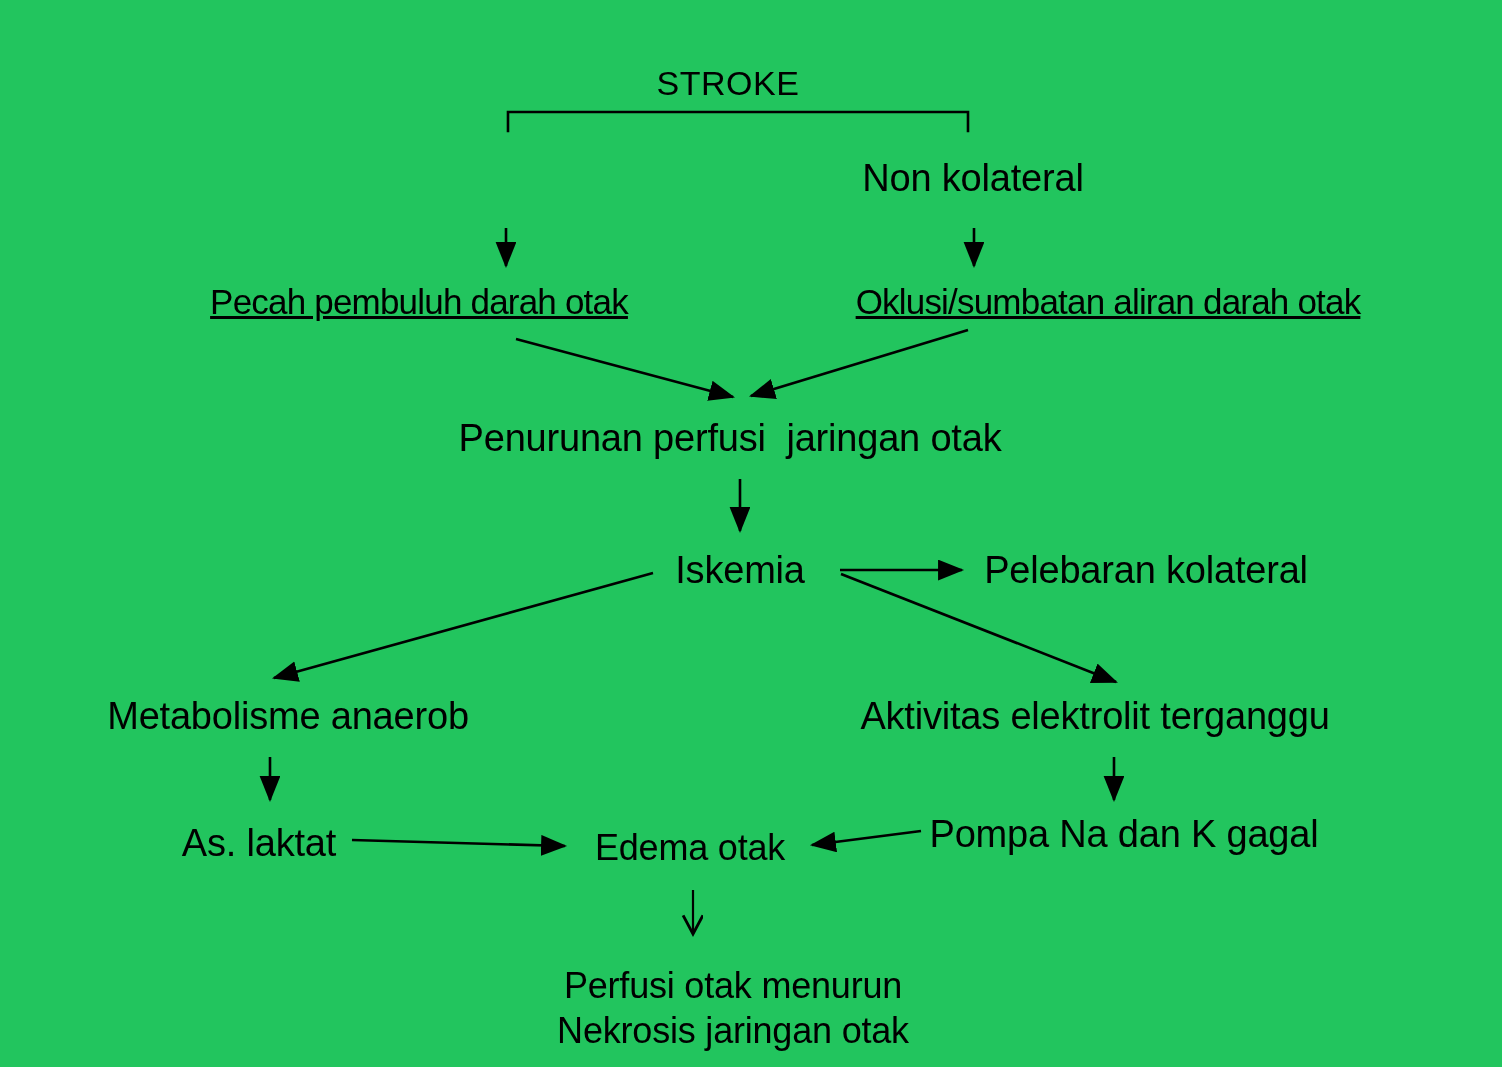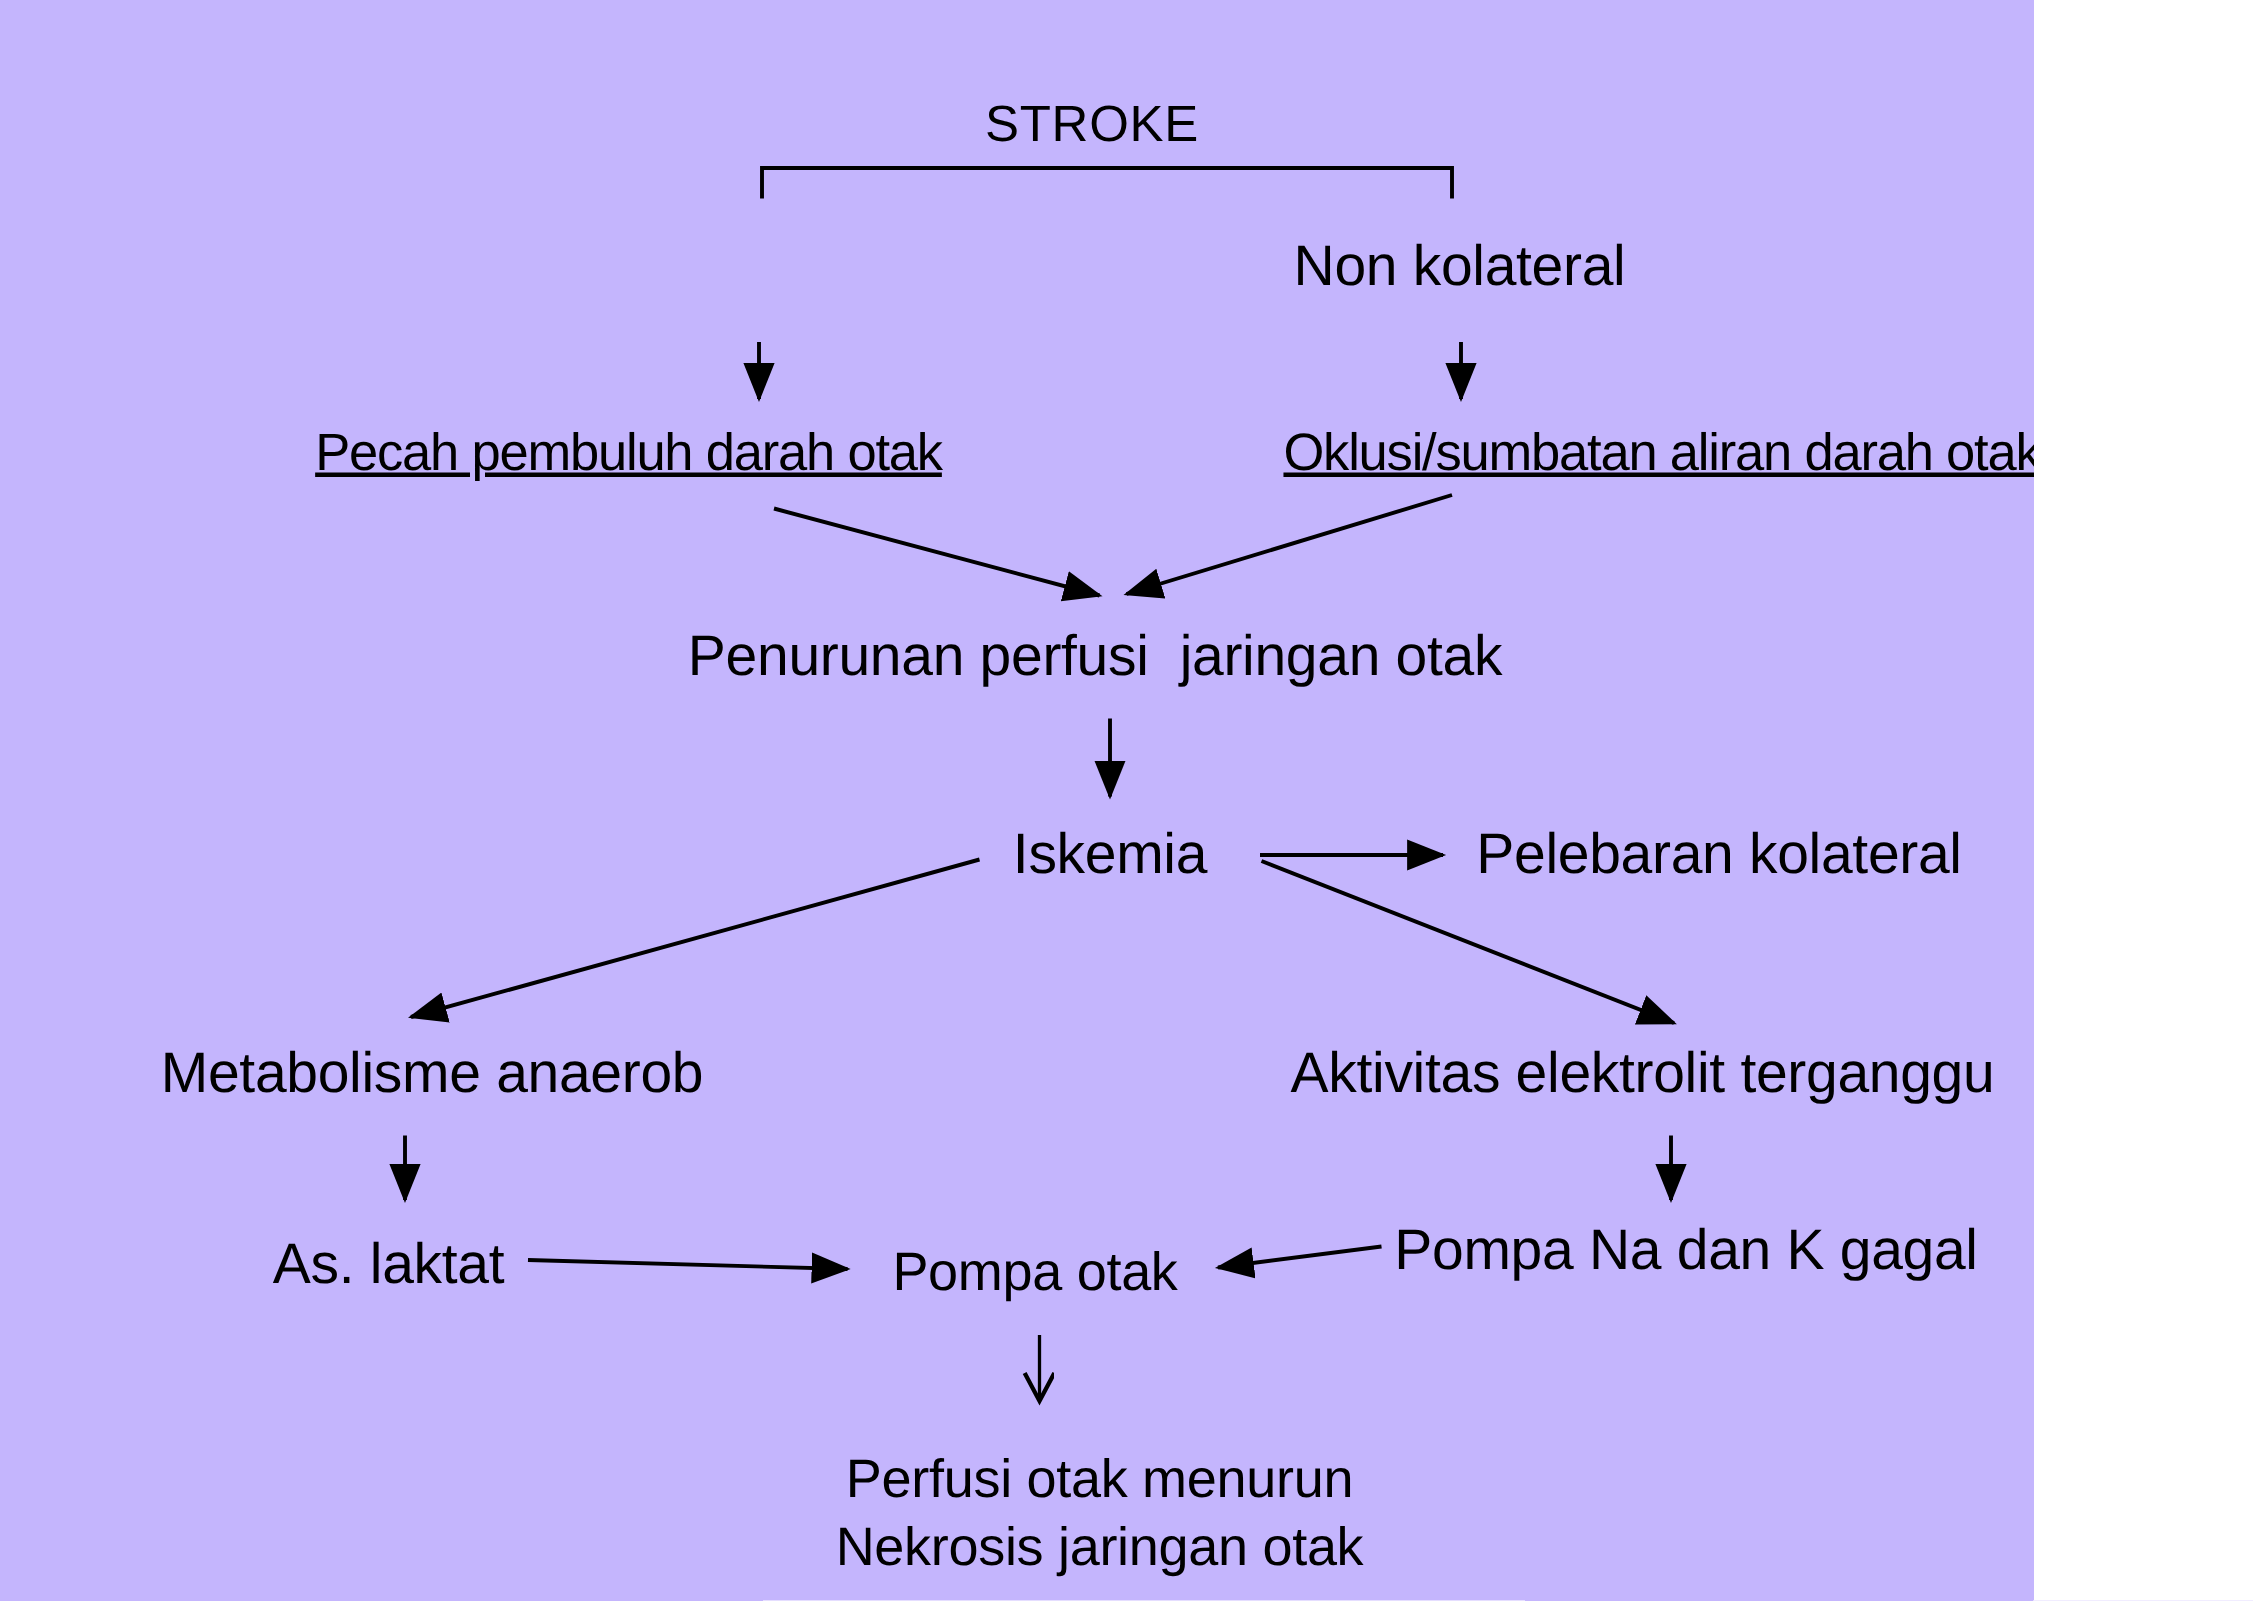--- a/index.html
+++ b/index.html
@@ -7,23 +7,23 @@
     margin: 0;
     padding: 0;
     background: #ffffff;
   }
   body {
     font-family: "Liberation Sans", sans-serif;
     color: #000000;
   }
   #canvas {
     position: relative;
-    width: 1356px;
+    width: 1502px;
     height: 1067px;
-    background: #c4b5fd;
+    background: #22c55e;
     overflow: hidden;
   }
   #edges {
     position: absolute;
     left: 0;
     top: 0;
     width: 1502px;
     height: 1067px;
     pointer-events: none;
   }
@@ -107,19 +107,19 @@
   <div class="node center n-lvl4" style="left:1146px; top:548px;">Pelebaran kolateral</div>
 
   <div class="node center n-lvl5" style="left:288px; top:694px;">Metabolisme anaerob</div>
 
   <div class="node center n-lvl5" style="left:1095px; top:694px;">Aktivitas elektrolit terganggu</div>
 
   <div class="node center n-lvl6" style="left:259px; top:821px;">As. laktat</div>
 
   <div class="node center n-lvl6" style="left:1124px; top:812px;">Pompa Na dan K gagal</div>
 
-  <div class="node center n-lvl7" style="left:690px; top:827px;">Pompa otak</div>
+  <div class="node center n-lvl7" style="left:690px; top:827px;">Edema otak</div>
 
   <div class="node center n-final" style="left:733px; top:962px;">Perfusi otak menurun</div>
 
   <div class="node center n-final" style="left:733px; top:1007px;">Nekrosis jaringan otak</div>
 
 </div>
 
 </body></html>

